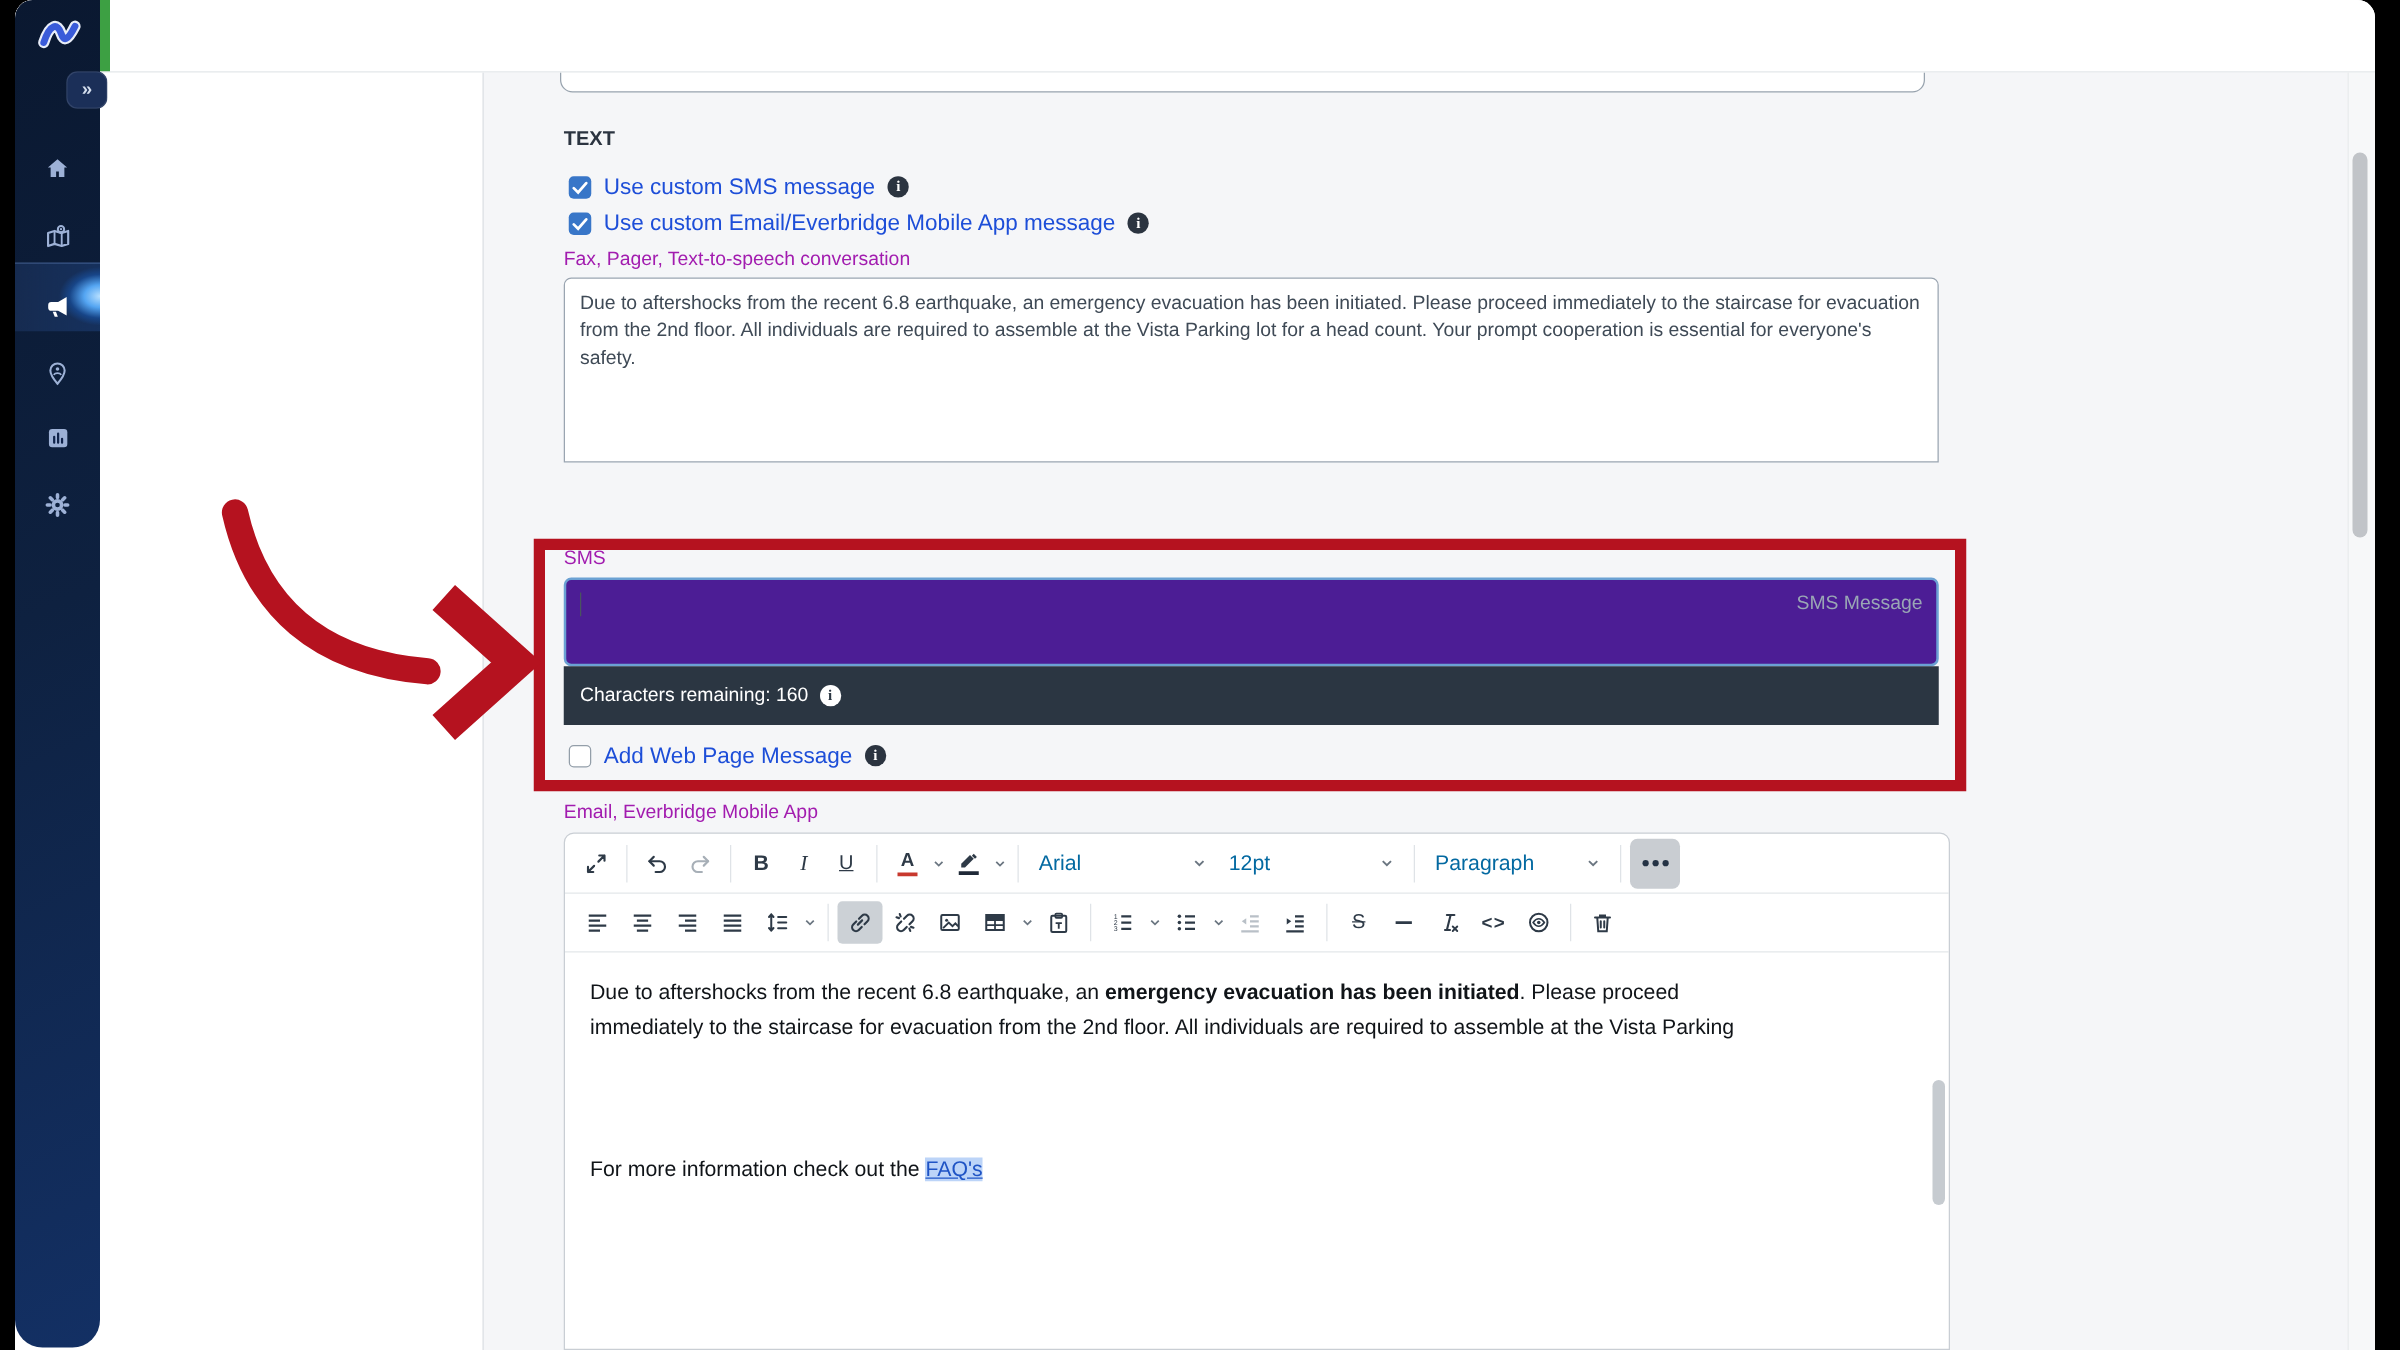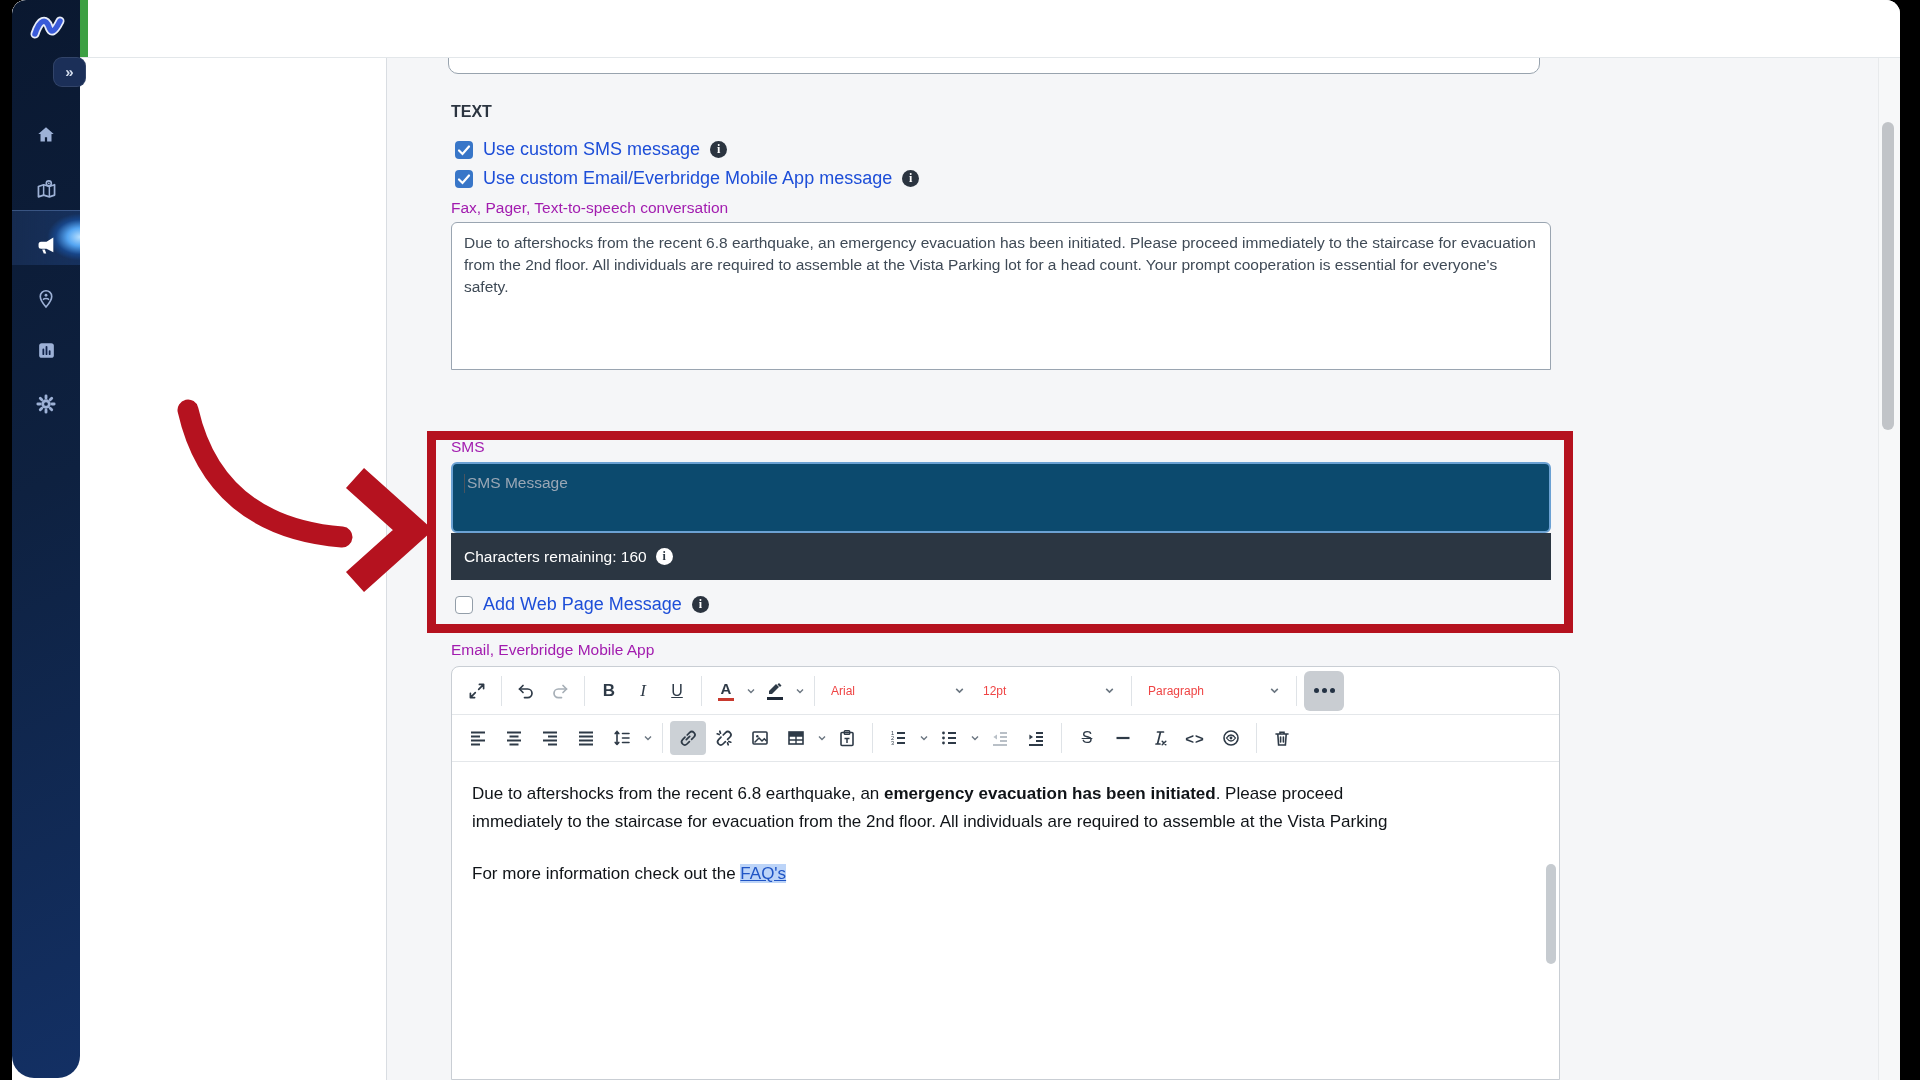--- a/index.html
+++ b/index.html
@@ -49,22 +49,22 @@
   .info.inv{background:#fff;color:#2b3642;}
   .field-label{font-size:15.5px;color:#a21caf;z-index:7;}
   #fax-area{left:439px;top:222px;width:1100px;height:148px;box-sizing:border-box;border:1px solid #9aa5b1;
     border-radius:6px 6px 0 0;padding:9px 12px;font-family:"Liberation Sans",sans-serif;font-size:15.5px;
     line-height:22px;color:#3f4a56;resize:none;background:#fff;z-index:7;}
   .dark-bar{width:1100px;height:47px;box-sizing:border-box;background:#2b3642;color:#fff;display:flex;
     align-items:center;gap:9px;padding:0 13px;font-size:15.5px;z-index:7;}
   #fax-bar{left:439px;top:370px;border-radius:0 0 6px 6px;}
   #sms-bar{left:439px;top:533px;}
   #red-box{left:415px;top:431px;width:1146px;height:202px;box-sizing:border-box;border:9px solid #b5121f;z-index:8;}
-  #sms-input{left:439px;top:462px;width:1100px;height:71px;box-sizing:border-box;background:#0c4a6e;
-    border:2px solid #6ba1d3;border-radius:6px;z-index:7;display:flex;align-items:flex-start;padding:10px 11px;}
+  #sms-input{left:439px;top:462px;width:1100px;height:71px;box-sizing:border-box;background:#4c1d95;
+    border:2px solid #6ba1d3;border-radius:6px;z-index:7;display:flex;align-items:flex-start;padding:10px 11px;justify-content:space-between;}
   #sms-caret{width:1px;height:19px;background:#49545f;margin-right:2px;}
   #sms-placeholder{font-size:15.5px;color:#9aa7b5;}
   #red-arrow{left:138px;top:390px;z-index:50;pointer-events:none;}
 
   
   #editor{left:439px;top:666px;width:1109px;height:414px;box-sizing:border-box;background:#fff;
     border:1px solid #c9ced4;border-radius:8px 8px 0 0;z-index:7;}
   .toolbar{display:flex;align-items:center;padding:0 8px;border-bottom:1px solid #e4e7ea;}
   #toolbar1{height:47px;}
   #toolbar2{height:46px;}
@@ -78,27 +78,27 @@
   .chev-btn{width:15px;height:34px;display:flex;align-items:center;justify-content:center;color:#6b7681;cursor:pointer;flex:none;}
   .glyph-b{font-weight:bold;font-size:17px;}
   .glyph-i{font-style:italic;font-size:17px;font-family:"Liberation Serif",serif;}
   .glyph-u{font-size:16px;text-decoration:underline;}
   .glyph-s{font-size:16px;text-decoration:line-through;}
   .glyph-code{font-size:15px;font-weight:bold;letter-spacing:1px;}
   .color-stack{display:flex;flex-direction:column;align-items:center;line-height:1;}
   .color-stack .ltr{font-size:15px;font-weight:bold;}
   .color-bar{width:16px;height:3px;margin-top:2px;}
   .tb-select{height:34px;display:flex;align-items:center;justify-content:space-between;padding:0 9px;
-    font-size:12px;color:#ef4444;cursor:pointer;flex:none;box-sizing:border-box;text-align:right;}
+    font-size:17px;color:#0369a1;cursor:pointer;flex:none;box-sizing:border-box;text-align:right;}
   #more-btn{width:40px;height:40px;background:#c9cdd2;border-radius:6px;display:flex;align-items:center;
     justify-content:center;gap:3px;cursor:pointer;flex:none;}
   #more-btn i{width:5px;height:5px;border-radius:50%;background:#243244;}
   #editor-body{position:relative;height:320px;padding:18px 20px;font-size:17px;line-height:28px;color:#101418;overflow:hidden;}
   .body-line{white-space:nowrap;}
-  #para2{margin-top:24px;}
+  #para2{margin-top:86px;}
   #faq-link{color:#1f54c5;text-decoration:underline;background:#bcd4f8;cursor:pointer;}
   #inner-scroll-thumb{position:absolute;right:3px;top:102px;width:10px;height:100px;background:#c6cbd0;border-radius:5px;cursor:pointer;}
 </style>
 </head>
 <body>
 
 <div id="window">
 
   <div id="header" class="abs"></div>
   <div id="page-title" class="abs">Create Notification</div>

